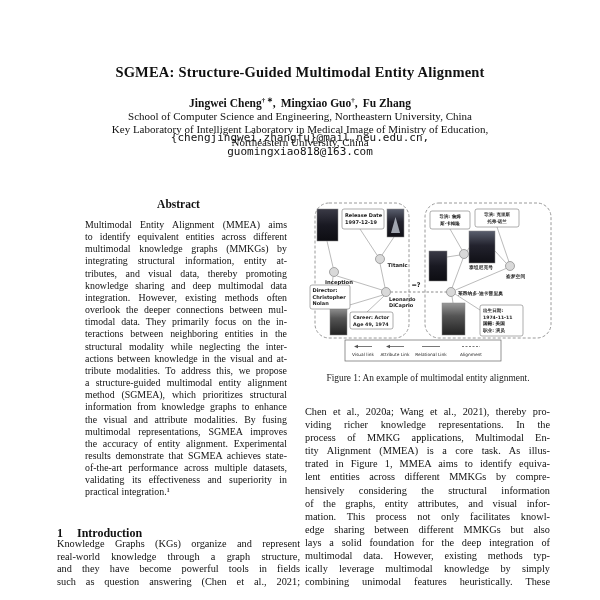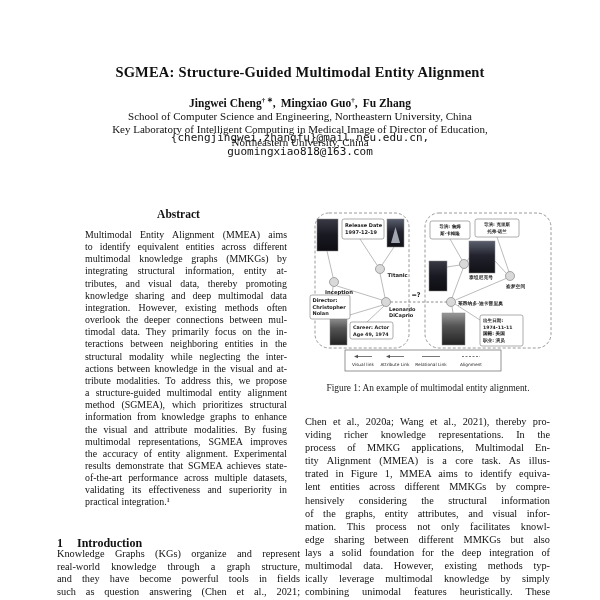--- a/index.html
+++ b/index.html
@@ -5,21 +5,21 @@
   html,body{margin:0;padding:0;}
   .page{position:relative;width:600px;height:600px;background:#ffffff;overflow:hidden;
         font-family:"Liberation Serif",serif;color:#111;padding-left:28px;}
   .hdr{position:absolute;left:0;width:600px;text-align:center;}
   .title{top:64px;font-size:14.5px;font-weight:bold;letter-spacing:.2px;}
   .authors{top:96px;font-size:11.5px;font-weight:bold;}
   .authors sup{font-size:7px;}
   .asep{margin-right:5px;}
   .affil{top:110px;font-size:11px;line-height:13px;}
   .emails{top:131px;font-family:"DejaVu Sans Mono",monospace;font-size:11px;line-height:13.5px;}
-  .col{position:absolute;top:205px;}
+  .col{position:absolute;top:195px;}
   .leftcol{left:57px;width:243px;}
   .rightcol{left:303px;width:250px;}
   .abs-head{text-align:center;font-weight:bold;font-size:11.5px;margin-top:3px;}
   .abs-body{margin:9px 13px 0 28px;}
   .jline{font-size:9.9px;line-height:12.15px;text-align:justify;text-align-last:justify;white-space:normal;}
   .jblock .jline:last-child{text-align-last:left;}
   .jblock.cont .jline:last-child{text-align-last:justify;}
   .body-line .jline{font-size:10.3px;line-height:12.6px;}
   .sec-head{position:absolute;top:331px;left:0;font-weight:bold;font-size:12px;}
   .sec-num{margin-right:14px;}
@@ -36,21 +36,21 @@
 <body>
 
 <div class="page">
 
   <div class="hdr title">SGMEA: Structure-Guided Multimodal Entity Alignment</div>
 
   <div class="hdr authors"><span>Jingwei Cheng</span><sup>† ∗</sup><span class="asep">,</span><span>Mingxiao Guo</span><sup>†</sup><span class="asep">,</span><span>Fu Zhang</span></div>
 
   <div class="hdr affil">
       <div class="affline">School of Computer Science and Engineering, Northeastern University, China</div>
-      <div class="affline">Key Laboratory of Intelligent Computing in Medical Image of Director of Education,</div>
+      <div class="affline">Key Laboratory of Intelligent Laboratory in Medical Image of Ministry of Education,</div>
       <div class="affline">Northeastern University, China</div>
     </div>
 
   <div class="hdr emails">
       <div class="emline">{chengjingwei,zhangfu}@mail.neu.edu.cn,</div>
       <div class="emline">guomingxiao818@163.com</div>
     </div>
 
   <div class="col leftcol">
     <div class="abs-head">Abstract</div>

